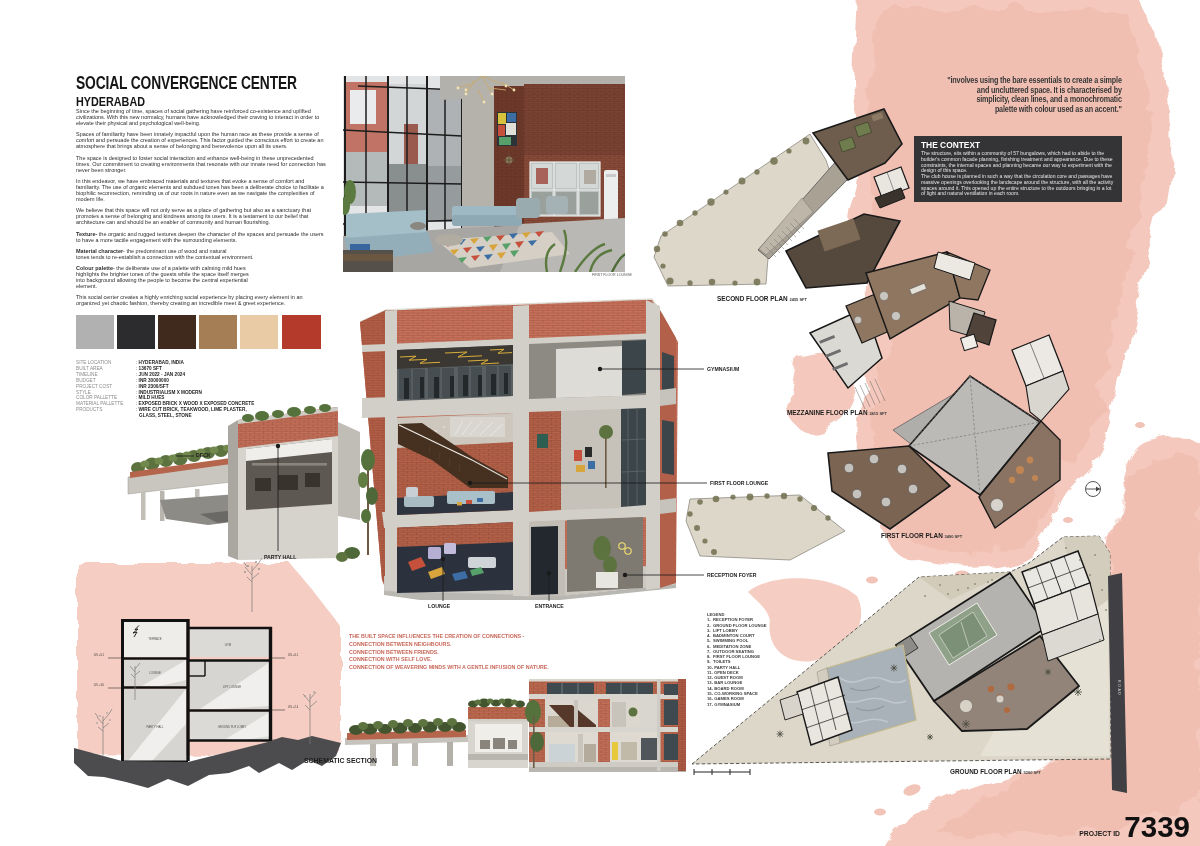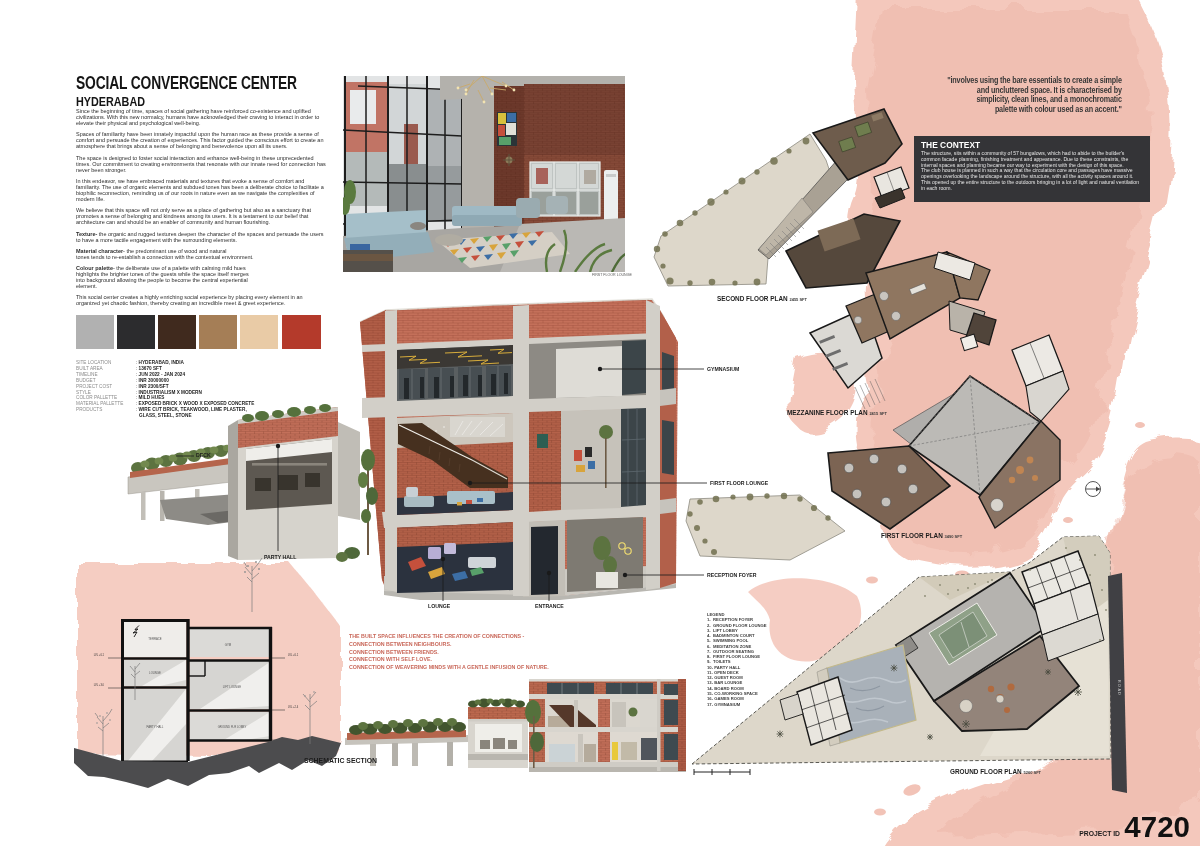--- a/index.html
+++ b/index.html
@@ -906,21 +906,21 @@
   <div>COLOR PALLETTE<span style="position:absolute;left:60px;color:#222;">: <b style="color:#1d1d1d;">MILD HUES</b></span></div>
   <div>MATERIAL PALLETTE<span style="position:absolute;left:60px;color:#222;">: <b style="color:#1d1d1d;">EXPOSED BRICK X WOOD X EXPOSED CONCRETE</b></span></div>
   <div>PRODUCTS<span style="position:absolute;left:60px;color:#222;">: <b style="color:#1d1d1d;">WIRE CUT BRICK, TEAKWOOD, LIME PLASTER,</b></span></div>
   <div>
       <span style="position:absolute;left:63px;"><b style="color:#1d1d1d;">GLASS, STEEL, STONE</b></span>
     </div>
 </div>
 
 <div class="abs" style="right:78px;top:76px;font-size:8.6px;line-height:9.6px;font-weight:bold;color:#383838;text-align:right;letter-spacing:-0.2px;white-space:nowrap;transform:scale(0.84,1);transform-origin:100% 0;">"involves using the bare essentials to create a simple<br>and uncluttered space. It is characterised by<br>simplicity, clean lines, and a monochromatic<br>palette with colour used as an accent."</div>
 
-<div class="abs" style="left:914px;top:136px;width:236px;height:66px;background:#343437;color:#e6e6e6;box-sizing:border-box;padding:4px 7px;">
+<div class="abs" style="left:914px;top:136px;width:208px;height:66px;background:#343437;color:#e6e6e6;box-sizing:border-box;padding:4px 7px;">
   <div style="font-size:8.4px;font-weight:bold;color:#fff;">THE CONTEXT</div>
   <div style="font-size:5.1px;line-height:5.75px;margin-top:1px;">The structure, sits within a community of 57 bungalows, which had to abide to the builder's common facade planning, finishing treatment and appearance. Due to these constraints, the internal spaces and planning became our way to experiment with the design of this space.<br>The club house is planned in such a way that the circulation core and passages have massive openings overlooking the landscape around the structure, with all the activity spaces around it. This opened up the entire structure to the outdoors bringing in a lot of light and natural ventilation in each room.</div>
 </div>
 
 <div class="abs cap" style="left:717px;top:295px;">SECOND FLOOR PLAN <small>2455 SFT</small></div>
 <div class="abs cap" style="left:787px;top:409px;">MEZZANINE FLOOR PLAN <small>2415 SFT</small></div>
 <div class="abs cap" style="left:881px;top:532px;">FIRST FLOOR PLAN <small>3490 SFT</small></div>
 <div class="abs cap" style="left:950px;top:768px;">GROUND FLOOR PLAN <small>5260 SFT</small></div>
 <div class="abs cap" style="left:304px;top:757px;font-size:6.9px;">SCHEMATIC SECTION</div>
 
@@ -933,13 +933,13 @@
 <div class="abs" style="font-size:5.2px;font-weight:bold;color:#1c1c1c;left:196px;top:452px;">DECK</div>
 <div class="abs" style="font-size:3.6px;color:#555;left:592px;top:273px;">FIRST FLOOR LOUNGE</div>
 
 <div class="abs" style="left:349px;top:633px;font-size:5.3px;line-height:7.8px;font-weight:bold;color:#c9685a;">THE BUILT SPACE INFLUENCES THE CREATION OF CONNECTIONS -<br>CONNECTION BETWEEN NEIGHBOURS.<br>CONNECTION BETWEEN FRIENDS.<br>CONNECTION WITH SELF LOVE.<br>CONNECTION OF WEAVERING MINDS WITH A GENTLE INFUSION OF NATURE.</div>
 
 <div class="abs" style="left:707px;top:612px;font-size:4.2px;line-height:5.27px;color:#3d3d3d;font-weight:bold;">
   LEGEND<br>1- &nbsp;RECEPTION FOYER<br>2- &nbsp;GROUND FLOOR LOUNGE<br>3- &nbsp;LIFT LOBBY<br>4- &nbsp;BADMINTON COURT<br>5- &nbsp;SWIMMING POOL<br>6- &nbsp;MEDITATION ZONE<br>7- &nbsp;OUTDOOR SEATING<br>8- &nbsp;FIRST FLOOR LOUNGE<br>9- &nbsp;TOILETS<br>10- PARTY HALL<br>11- OPEN DECK<br>12- GUEST ROOM<br>13- BAR LOUNGE<br>14- BOARD ROOM<br>15- CO-WORKING SPACE<br>16- GAMES ROOM<br>17- GYMNASIUM
 </div>
 
 <div class="abs" style="right:80px;bottom:9px;font-size:6.8px;font-weight:bold;color:#1a1a1a;">PROJECT ID</div>
-<div class="abs" style="right:10px;bottom:2px;font-size:29.5px;font-weight:bold;color:#111;">4720</div>
+<div class="abs" style="right:10px;bottom:2px;font-size:29.5px;font-weight:bold;color:#111;">7339</div>
 
 </body></html>

